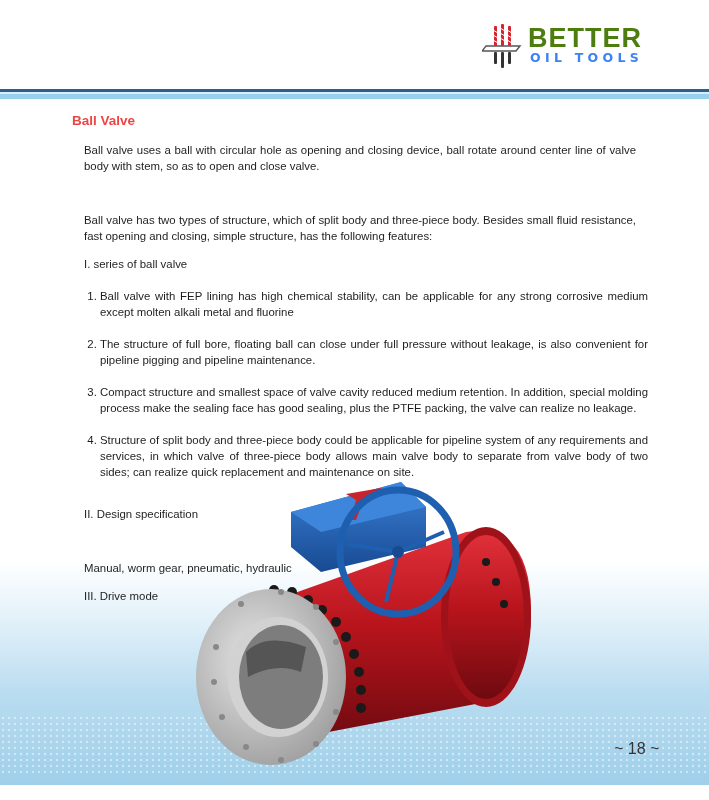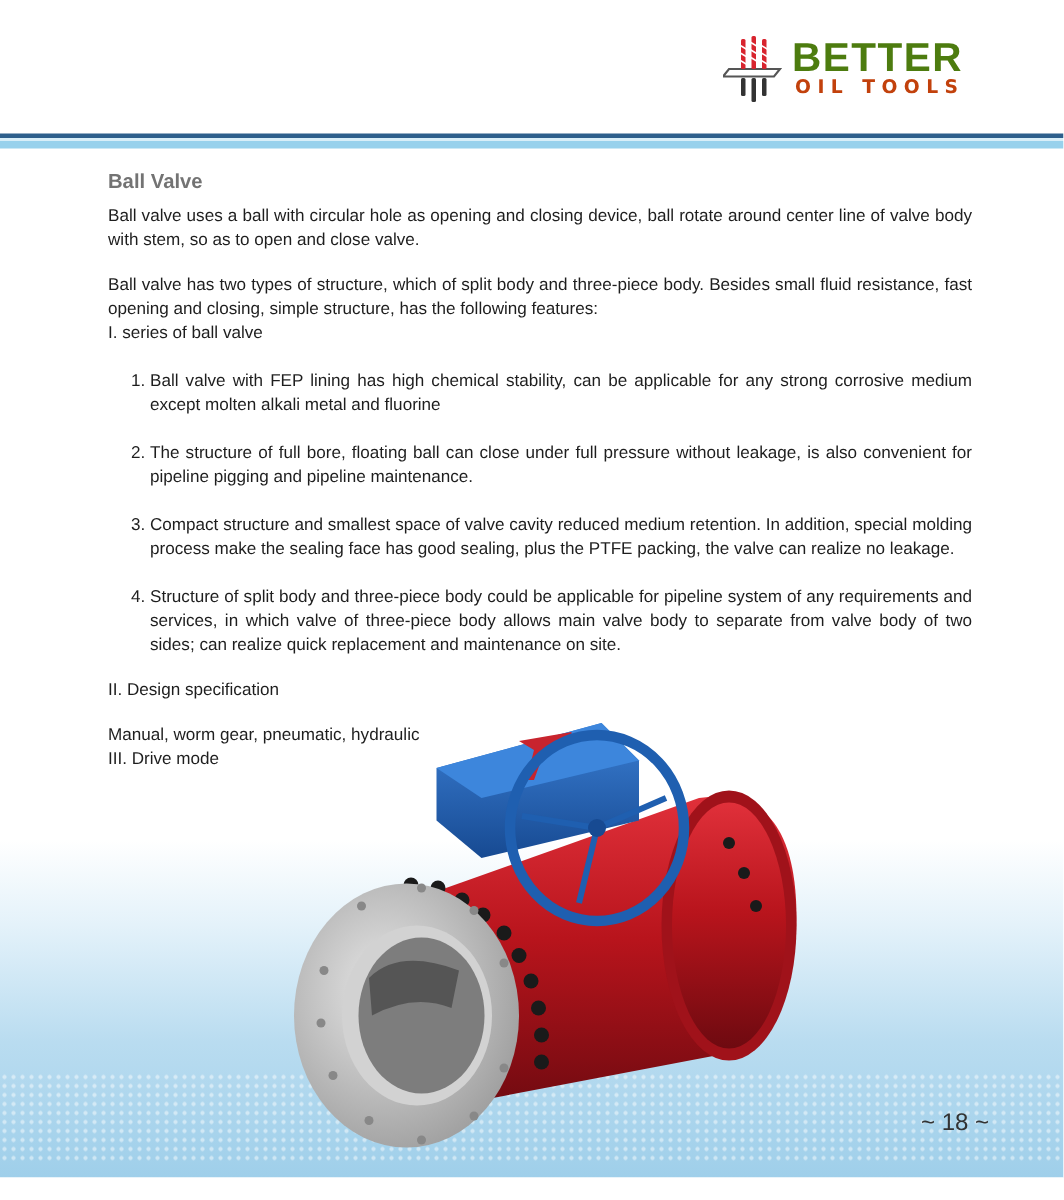--- a/index.html
+++ b/index.html
@@ -14,40 +14,40 @@
     }
     .logo-mark { position: absolute; left: 0; top: 2px; width: 42px; height: 46px; }
     .logo-better {
       position: absolute; left: 46px; top: 2px;
       font-family: "Liberation Sans", sans-serif; font-weight: bold;
       font-size: 27px; letter-spacing: 1px; color: #4d7c0f; line-height: 28px;
     }
     .logo-oil {
       position: absolute; left: 48px; top: 29px;
       font-family: "DejaVu Sans", sans-serif; font-weight: bold;
-      font-size: 12.5px; letter-spacing: 4.3px; color: #c2410c; line-height: 14px;
+      font-size: 12.5px; letter-spacing: 4.3px; color: #3b82f6; line-height: 14px;
     }
     .rule-dark { position: absolute; left: 0; top: 89px; width: 709px; height: 3px; background: #2d5f8c; }
     .rule-thin { position: absolute; left: 0; top: 92px; width: 709px; height: 2px; background: #d8eef8; }
     .rule-light { position: absolute; left: 0; top: 94px; width: 709px; height: 5px; background: #98d1ec; }
 
     .bg-bottom {
       position: absolute; left: 0; top: 560px; width: 709px; height: 225px;
       background: linear-gradient(180deg, rgba(255,255,255,1) 0%, #e4f2fa 25%, #b9dcf0 60%, #9fcfea 100%);
     }
     .bg-bottom .dots {
       position: absolute; left: 0; right: 0; bottom: 10px; height: 60px;
       background-image: radial-gradient(circle, rgba(255,255,255,0.85) 1.2px, transparent 1.6px);
       background-size: 6px 6px; opacity: 0.55;
     }
     .bg-bottom .white-band { position: absolute; left: 0; right: 0; bottom: -15px; height: 15px; background: #fff; }
 
     .content { position: absolute; left: 72px; top: 112px; width: 576px; font-size: 11.4px; line-height: 16px; }
-    .title { color: #737373; font-weight: bold; font-size: 13.5px; line-height: 18px; margin: 0 0 6px 0; }
-    .para { margin: 0; text-align: justify; }
+    .title { color: #ef4444; font-weight: bold; font-size: 13.5px; line-height: 18px; margin: 0 0 6px 0; }
+    .para { margin: 12px; text-align: justify; }
     .gap { height: 14px; }
     ol.features { margin: 0; padding: 0 0 0 28px; }
     ol.features li { text-align: justify; padding-left: 0; margin-top: 16px; }
 
     .valve-art { position: absolute; left: 186px; top: 472px; width: 360px; height: 300px; }
     .page-num { position: absolute; left: 614px; top: 740px; font-size: 16px; color: #333; }
   </style>
 </head>
 <body>
 

